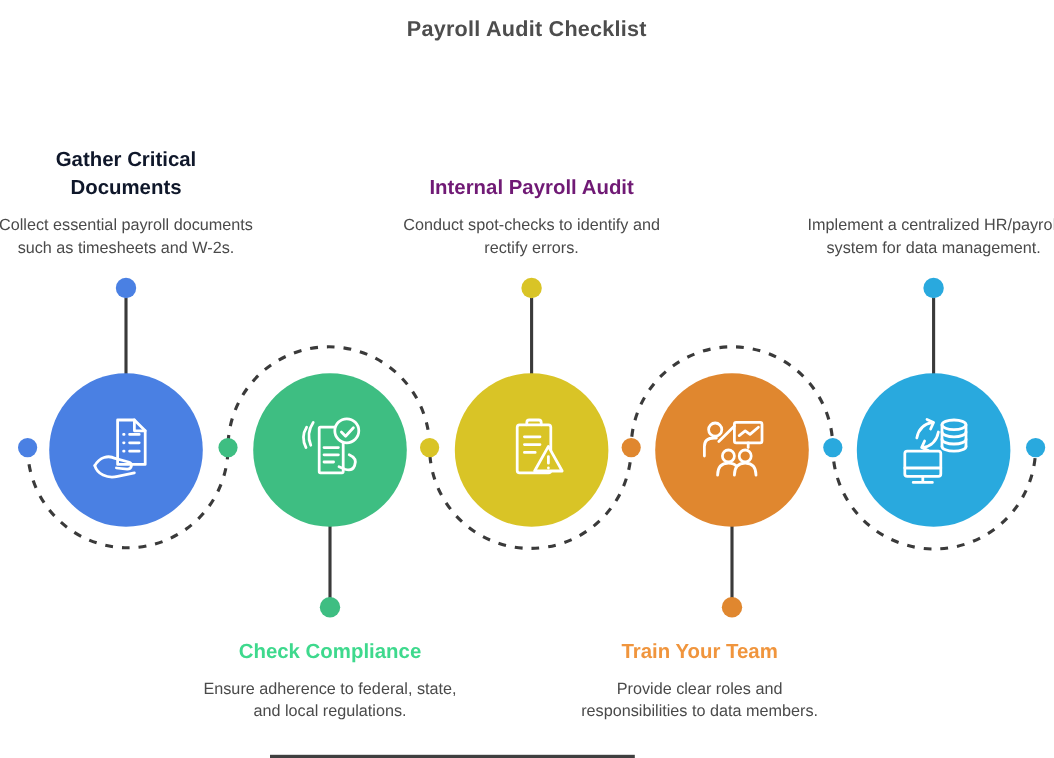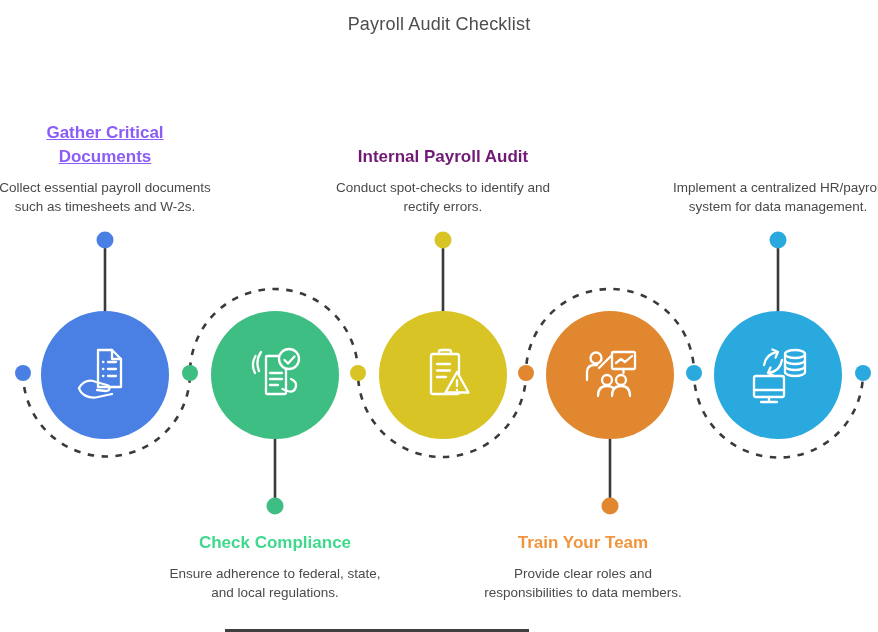--- a/index.html
+++ b/index.html
@@ -1,19 +1,19 @@
 <!DOCTYPE html>
 <html><head>
 <meta charset="utf-8">
 <style>
   html,body{margin:0;padding:0;background:#fff;}
   .canvas{position:relative;width:878px;height:632px;background:#fff;overflow:hidden;
           font-family:"Liberation Sans",sans-serif;}
   .page-title{position:absolute;top:14px;left:0;width:878px;text-align:center;
-              font-size:18px;font-weight:normal;letter-spacing:.2px;}
+              font-size:18px;font-weight:bold;letter-spacing:.2px;}
   .diagram{position:absolute;left:0;top:0;width:878px;height:632px;}
   .textblock{position:absolute;width:216px;text-align:center;}
   .textblock .heading{font-size:17px;line-height:24px;font-weight:bold;max-width:200px;margin:0 auto 9px;}
   .textblock .desc{font-size:13.5px;line-height:19px;color:#4a4a4a;}
   .tb-top{bottom:416px;}
   .tb-bottom{top:531px;}
   .tb-1{left:-3px;}  .tb-2{left:167px;} .tb-3{left:335px;} .tb-4{left:475px;} .tb-5{left:670px;}
   .icon{position:absolute;width:72px;height:72px;}
   .icon svg{width:72px;height:72px;display:block;}
   .ic-1{left:69px;top:339px;} .ic-2{left:239px;top:339px;} .ic-3{left:407px;top:339px;}
@@ -121,21 +121,21 @@
         <path d="M43 21a10 4 0 0 0 20 0M43 27a10 4 0 0 0 20 0M43 33a10 4 0 0 0 20 0"></path>
         <path d="M22 26q2-11 13-13"></path>
         <path d="M30.5 10.5L36 13l-2.5 5.5"></path>
         <path d="M40 21q-2 11-13 13"></path>
         <path d="M31.5 36.5L26 34l2.5-5.5"></path>
       </g>
     </svg>
   </div>
 
   <div class="textblock tb-top tb-1">
-    <div class="heading" style="color: #8b5cf6; text-decoration: underline;">Gather Critical Documents</div>
+    <div class="heading" style="color: #0f172a;">Gather Critical Documents</div>
     <div class="desc">Collect essential payroll documents such as timesheets and W-2s.</div>
   </div>
 
   <div class="textblock tb-bottom tb-2">
     <div class="heading" style="color: rgb(62, 217, 141);">Check Compliance</div>
     <div class="desc">Ensure adherence to federal, state, and local regulations.</div>
   </div>
 
   <div class="textblock tb-top tb-3">
     <div class="heading" style="color: #701a75;">Internal Payroll Audit</div>

